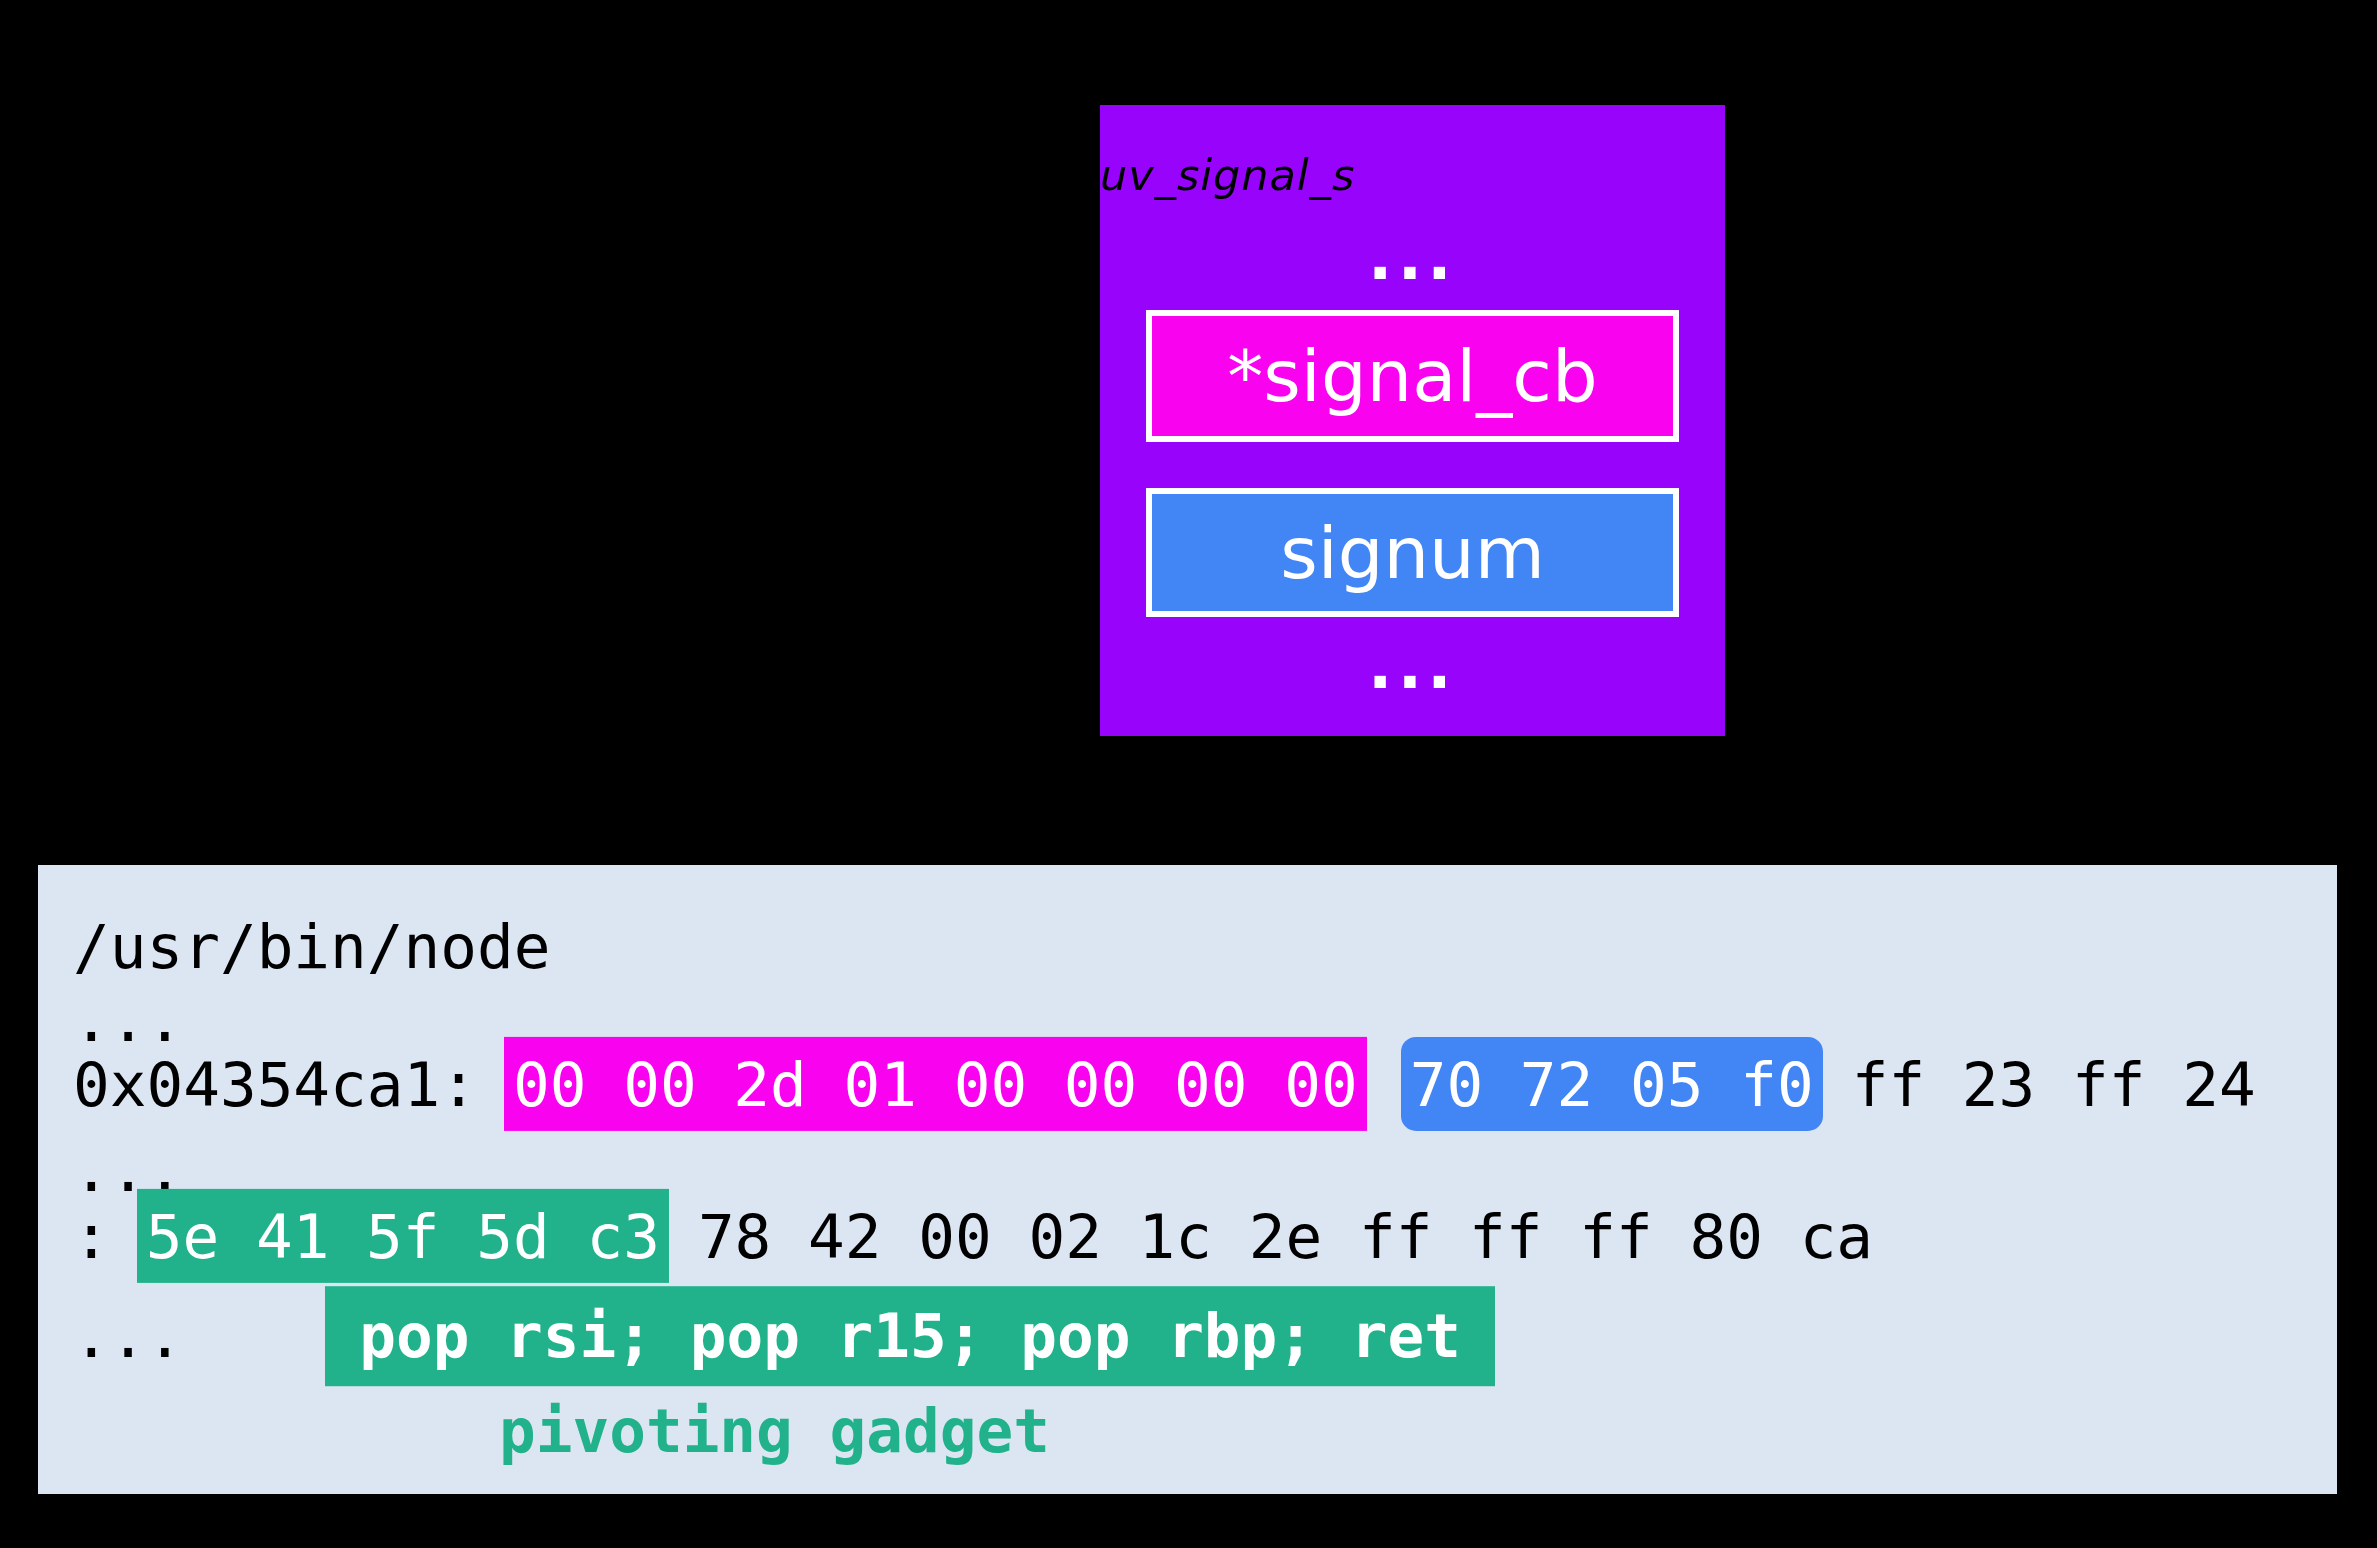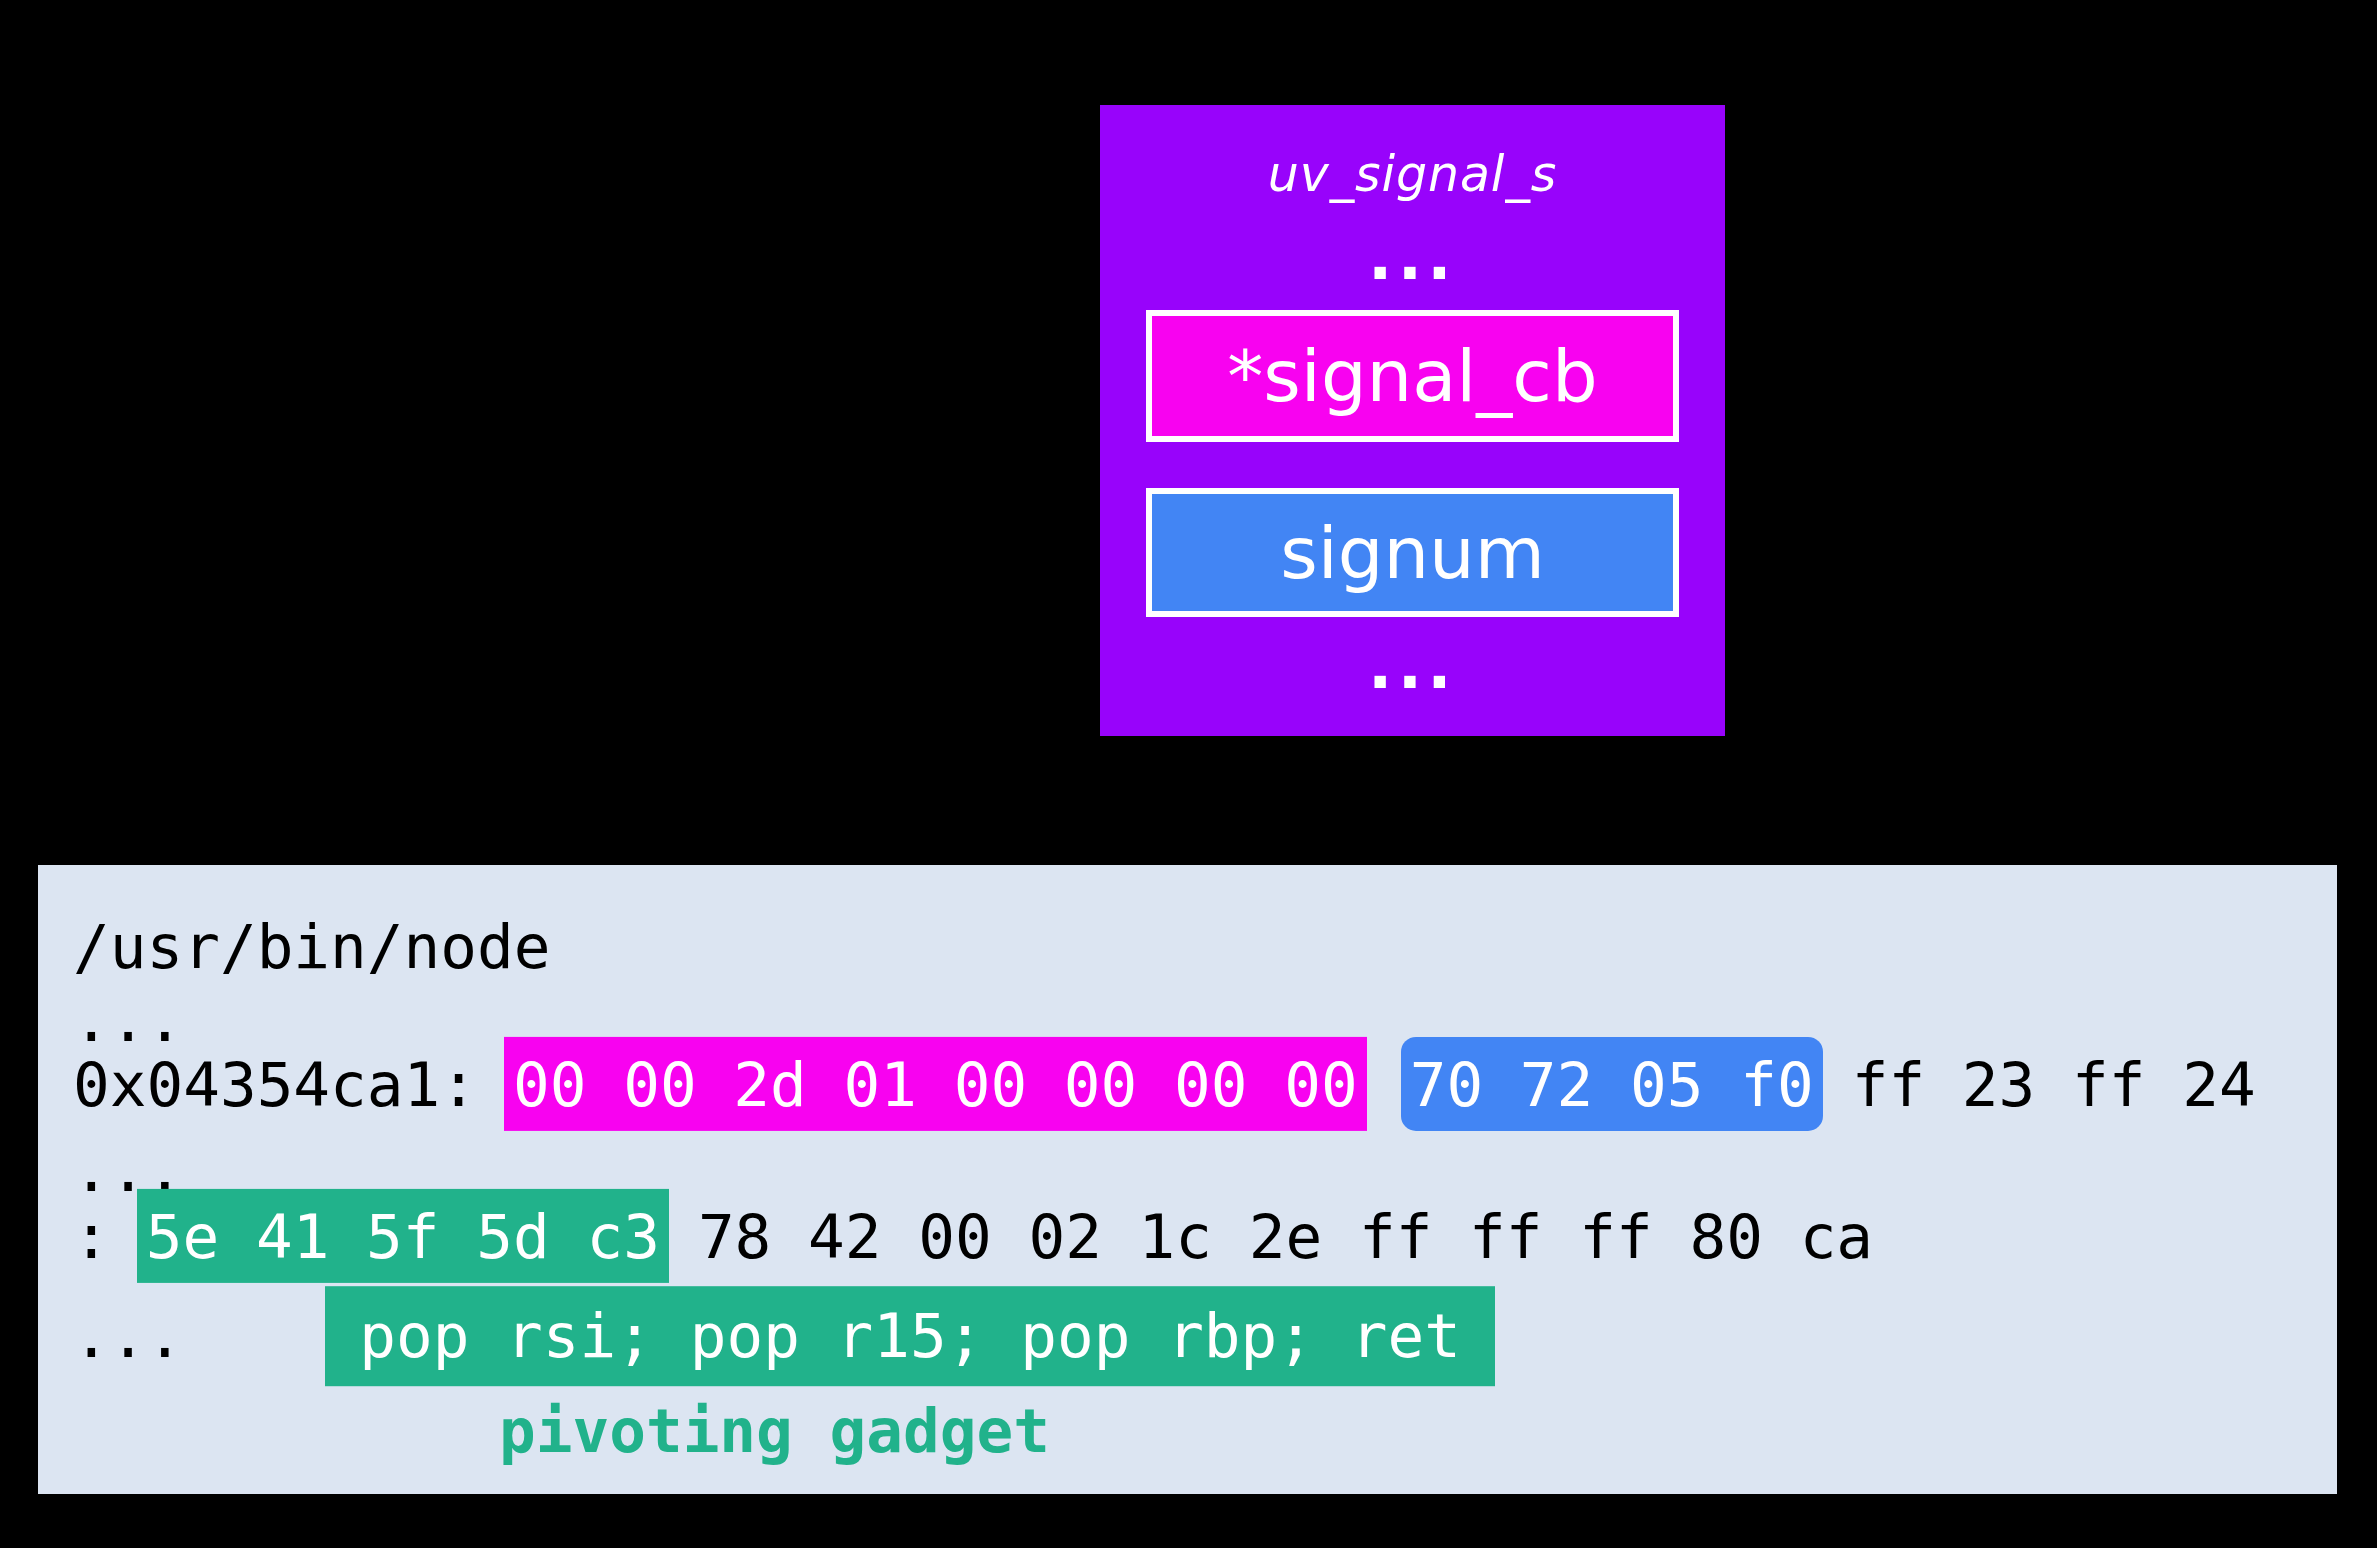--- a/index.html
+++ b/index.html
@@ -24,24 +24,23 @@
     width: 625px;
     height: 631px;
     background: var(--struct-purple, #9803FB);
   }
   .struct-title {
     position: absolute;
     top: 72px;
     left: 0;
     width: 100%;
     transform: translateY(-54%);
-    text-align: center;
-    color: #ffffff;
+    color: #000000;
     font-style: italic;
-    font-size: 49px;
+    font-size: 43px;
     letter-spacing: 0.9px;
   }
   .struct-dots {
     position: absolute;
     left: 0;
     width: 100%;
     text-align: center;
     color: #ffffff;
     font-weight: bold;
     font-size: 64px;
@@ -104,21 +103,21 @@
   .hl-teal    { background: var(--teal, #21B28B);    margin-left: 27px; }
   .tail       { margin-left: 29px; }
 
   .addr-magenta {
     color: var(--magenta, #F802F0);
     font-weight: bold;
   }
   .gadget-block {
     background: var(--teal, #21B28B);
     color: #ffffff;
-    font-weight: normal;
+    font-weight: bold;
     padding: 14.3px 34px;
     margin-left: 142px;
   }
   .l-caption {
     color: var(--teal, #21B28B);
     font-weight: bold;
   }
 </style>
 </head>
 <body>

